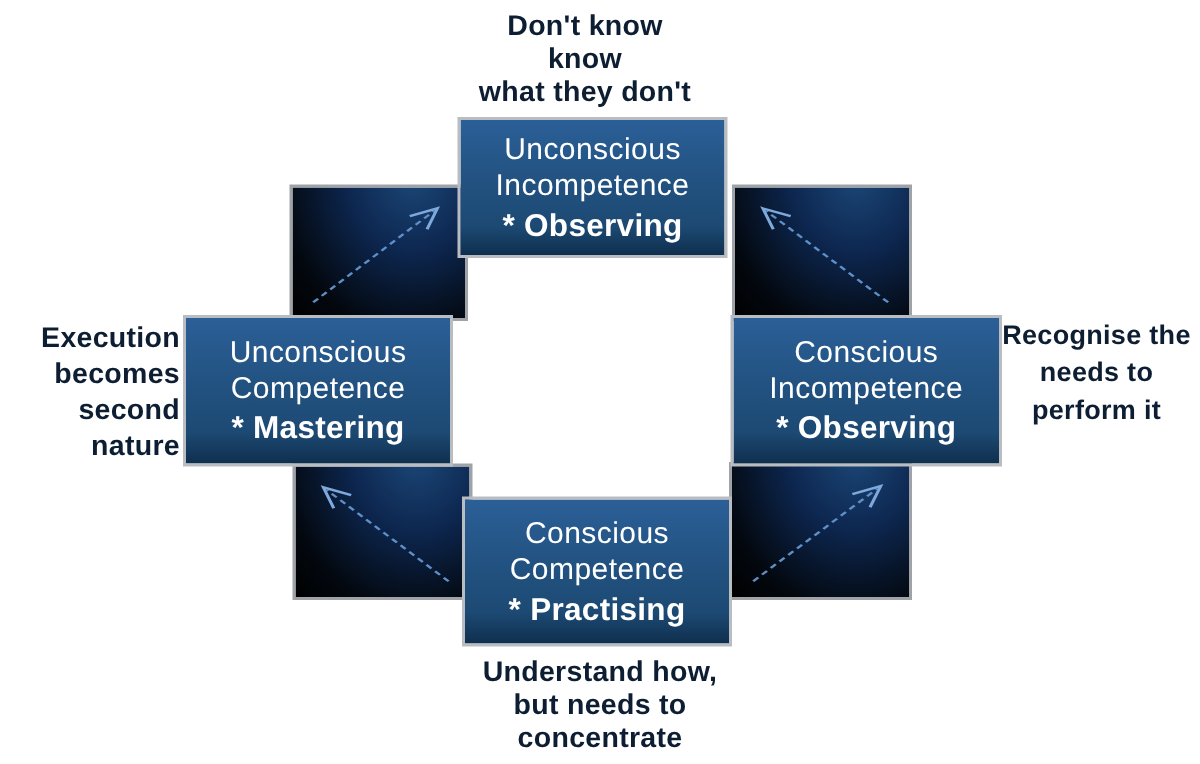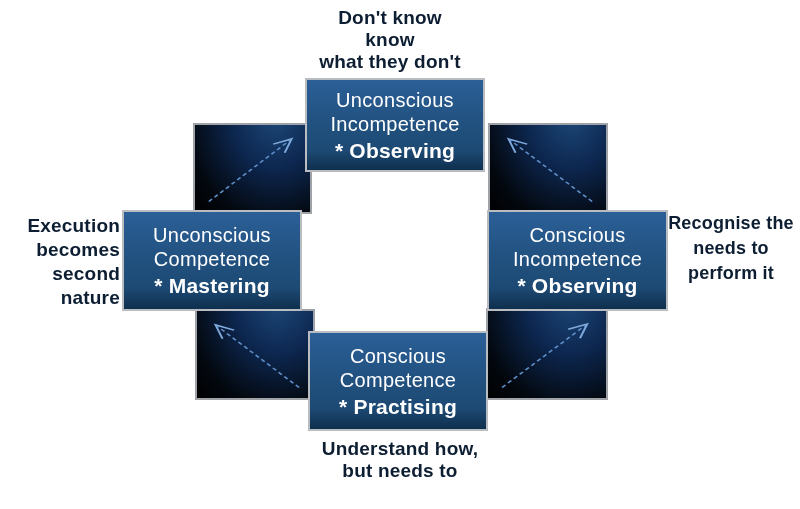--- a/index.html
+++ b/index.html
@@ -66,20 +66,21 @@
     <div>nature</div>
   </div>
   <div class="caption cap-right">
     <div>Recognise the</div>
     <div>needs to</div>
     <div>perform it</div>
   </div>
   <div class="caption cap-bottom">
     <div>Understand how,</div>
     <div>but needs to</div>
+    <div>concentrate</div>
   </div>
 
   <div class="corner-box pos-tl">
     <svg viewBox="0 0 100 100" preserveAspectRatio="none">
       <line class="arrow-line" x1="12" y1="88" x2="82" y2="18"></line>
       <polyline class="arrow-head" points="68,22 84,16 78,32"></polyline>
     </svg>
   </div>
   <div class="corner-box pos-tr">
     <svg viewBox="0 0 100 100" preserveAspectRatio="none">

